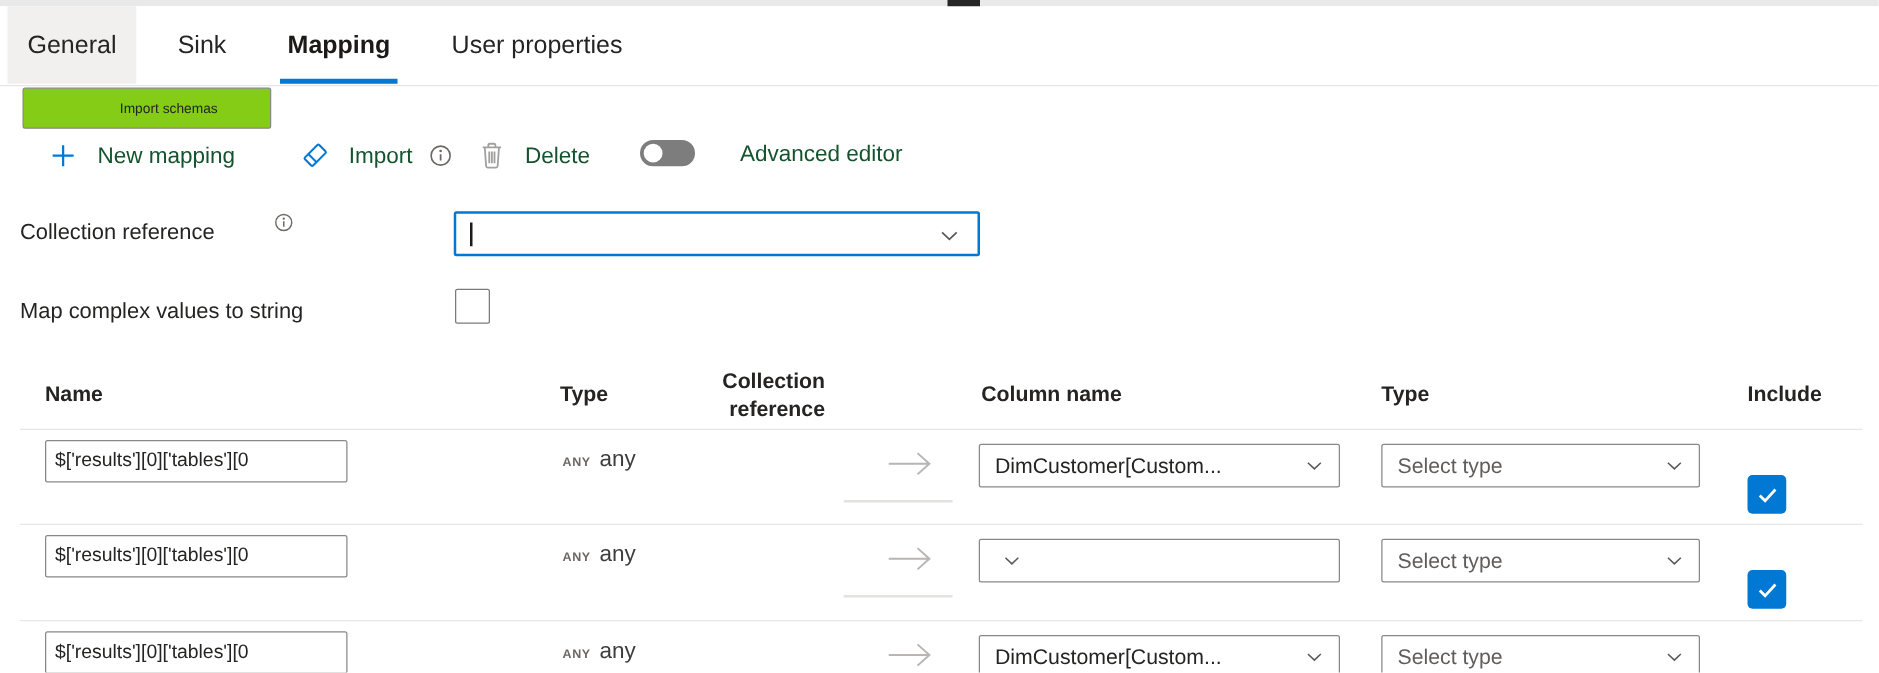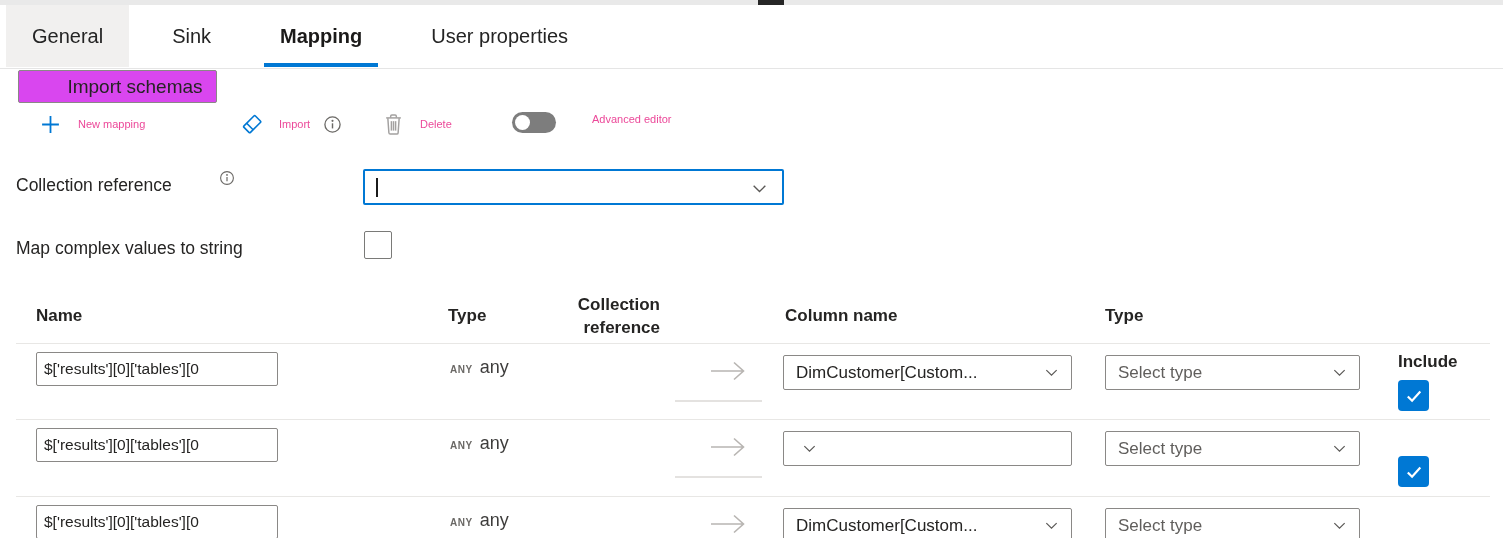--- a/index.html
+++ b/index.html
@@ -8,30 +8,30 @@
     font-family:"Liberation Sans","DejaVu Sans",sans-serif;
     color:#252423;position:relative;
   }
   .abs{position:absolute;}
   
   .top-strip{left:0;top:0;width:1503px;height:5px;background:#e9e9e9;}
   .top-thumb{left:758px;top:0;width:26px;height:6px;background:#262626;}
   
   .tabbar{left:0;top:5px;width:1503px;height:63px;border-bottom:1px solid #e5e5e5;background:#fff;}
   .tabs{position:absolute;left:6px;top:0;height:62px;display:flex;gap:17px;}
-  .tab{height:62px;display:flex;align-items:center;padding:0 26px;font-size:20px;color:#242424;cursor:pointer;position:relative;white-space:nowrap;}
+  .tab{height:62px;display:flex;align-items:center;padding:0 16px;font-size:20px;color:#242424;cursor:pointer;position:relative;white-space:nowrap;}
   .tab.first{background:#f1f0ef;}
   .tab.selected{font-weight:700;color:#1b1a19;}
   .tab.selected::after{content:"";position:absolute;left:10px;right:10px;bottom:0;height:4px;background:#0078d4;}
   
-  .import-btn{left:18px;top:70px;width:199px;height:33px;background:#d946ef;border:1px solid #8a8886;border-radius:2px;
-    font-family:inherit;font-size:19px;color:#252423;display:flex;align-items:center;justify-content:center;cursor:pointer;padding-left:41px;}
+  .import-btn{left:18px;top:70px;width:199px;height:33px;background:#84cc16;border:1px solid #8a8886;border-radius:2px;
+    font-family:inherit;font-size:11px;color:#252423;display:flex;align-items:center;justify-content:center;cursor:pointer;padding-left:41px;}
   
   .tool{display:flex;align-items:center;cursor:pointer;}
-  .tool-label{font-size:11px;color:#ec4899;white-space:nowrap;}
+  .tool-label{font-size:18px;color:#14532d;white-space:nowrap;}
   .toggle{left:512px;top:112px;width:44px;height:21px;border-radius:11px;background:#7d7d7d;cursor:pointer;}
   .toggle .knob{position:absolute;left:3px;top:3px;width:15px;height:15px;border-radius:50%;background:#fff;}
   
   .field-label{font-size:17.5px;font-weight:400;color:#252423;white-space:nowrap;}
   .combobox{left:363px;top:169px;width:421px;height:36px;border:2px solid #0078d4;border-radius:2px;background:#fff;box-sizing:border-box;cursor:text;}
   .caret{position:absolute;left:11px;top:7px;width:2px;height:19px;background:#1b1b1b;}
   .combobox .chev{position:absolute;right:14px;top:9px;}
   .checkbox-empty{left:364px;top:231px;width:28px;height:28px;border:1px solid #7a7a78;border-radius:2px;background:#fff;box-sizing:border-box;cursor:pointer;}
   
   .th{font-size:17px;font-weight:700;color:#252423;white-space:nowrap;}
@@ -137,21 +137,21 @@
 <div class="abs checkbox-empty"></div>
 
 <span class="abs th" style="left:36px;top:306px;">Name</span>
 <span class="abs th" style="left:448px;top:306px;">Type</span>
 <div class="abs th" style="left:558px;top:293px;width:102px;text-align:right;line-height:23px;">
   <div>Collection</div>
   <div>reference</div>
 </div>
 <span class="abs th" style="left:785px;top:306px;">Column name</span>
 <span class="abs th" style="left:1105px;top:306px;">Type</span>
-<span class="abs th" style="left:1398px;top:306px;margin-top:46px;">Include</span>
+<span class="abs th" style="left:1398px;top:306px;">Include</span>
 
 <div class="abs hline" style="left:16px;top:343px;width:1474px;"></div>
 
 <div class="abs row" style="top:344px;">
   <div class="name-input">
       <span>$['results'][0]['tables'][0</span>
     </div>
   <div class="type-cell">
     <span class="type-abbr">ANY</span>
     <span class="type-name">any</span>

